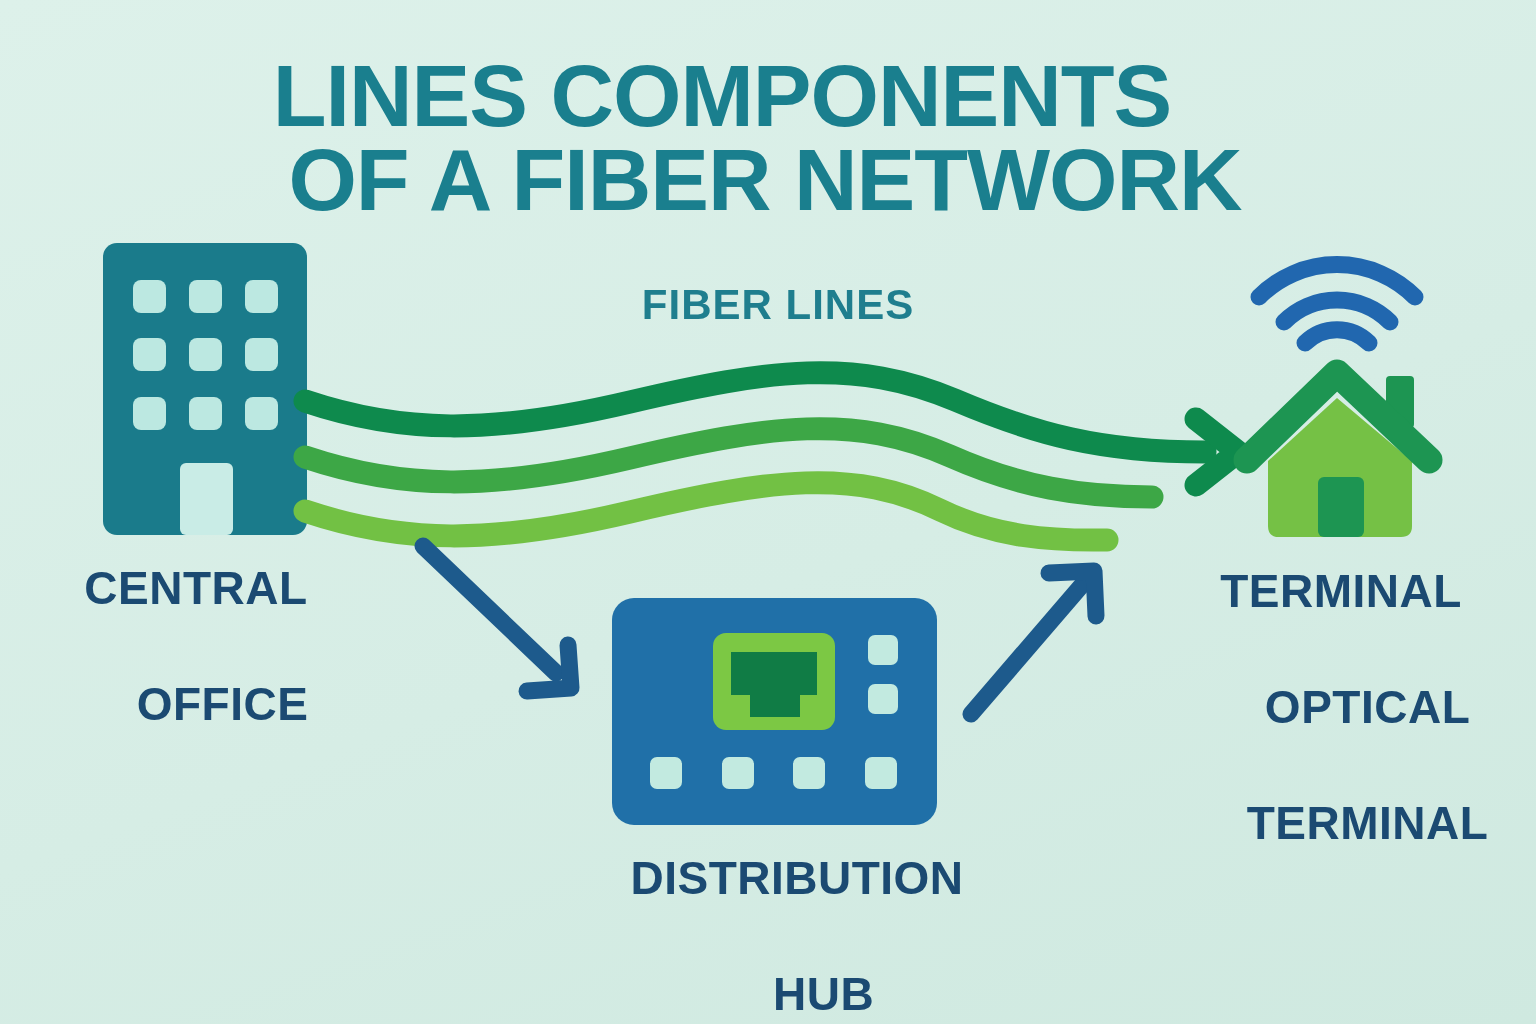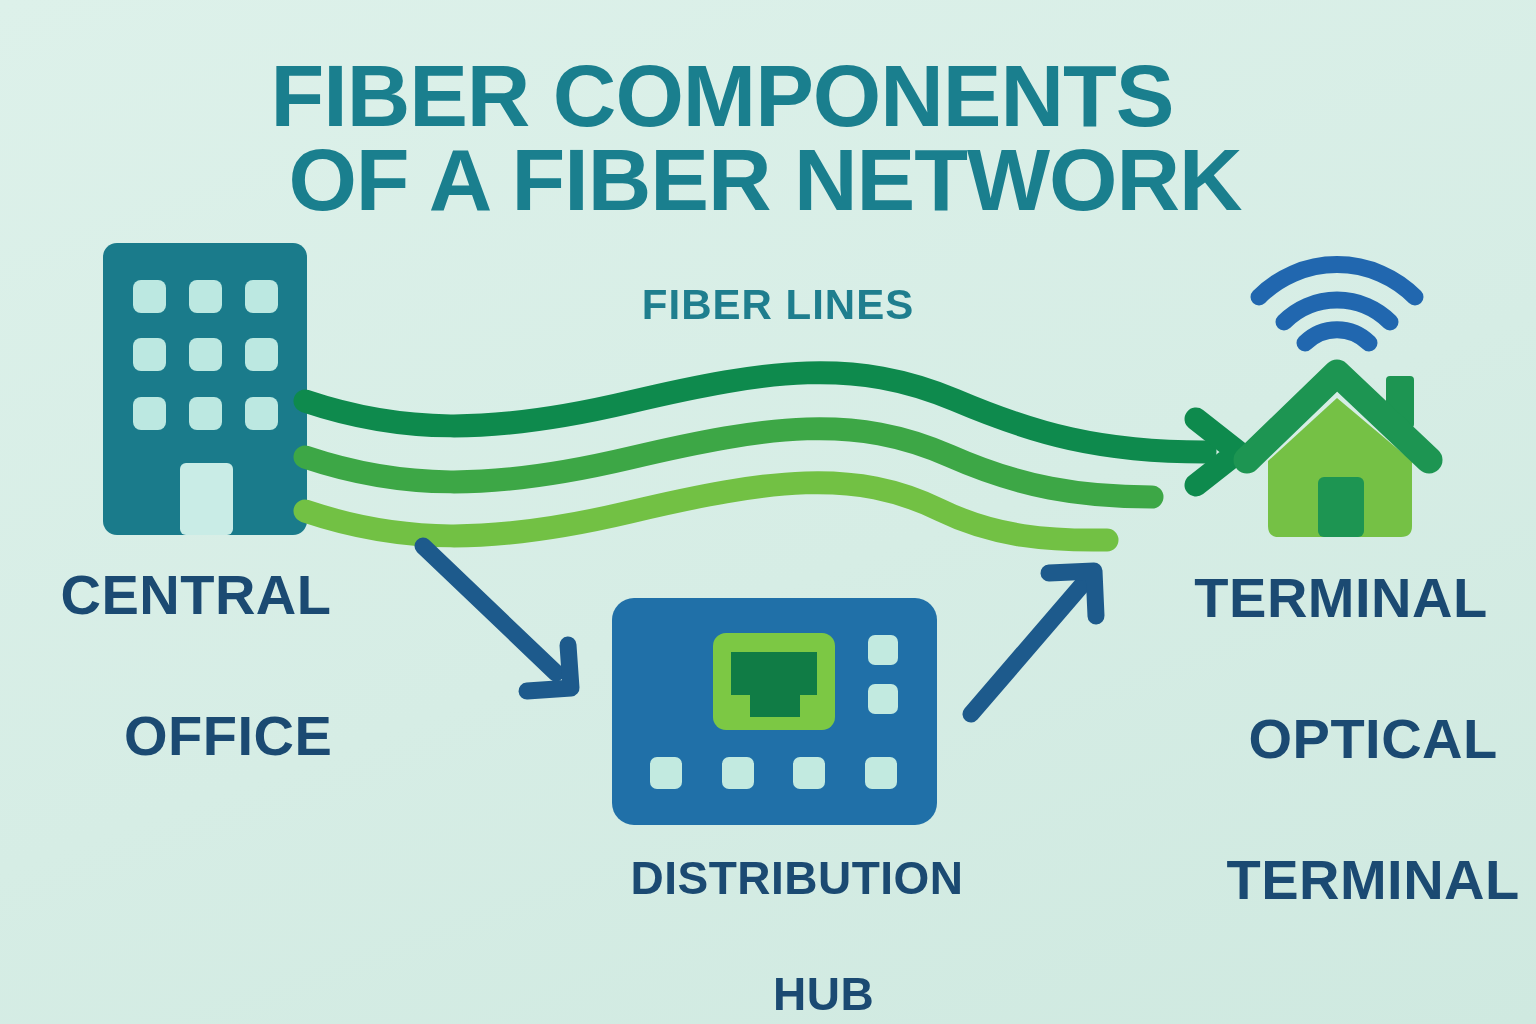--- a/index.html
+++ b/index.html
@@ -19,21 +19,21 @@
     white-space:pre;
   }
   .title-line{
     color:#1a7f8e;
     font-size:88px;
     letter-spacing:-1px;
     line-height:1;
   }
   .node-label{
     color:#1b4a72;
-    font-size:56px;
+    font-size:46px;
     letter-spacing:0.5px;
     line-height:1.26;
   }
   .fiber-label{
     color:#1f7e8e;
     font-size:42px;
     letter-spacing:1px;
     line-height:1;
   }
 </style>
@@ -98,21 +98,21 @@
         <path d="M1284,322 A75,75 0 0 1 1390,322"></path>
         <path d="M1305,343 A45,45 0 0 1 1369,343"></path>
       </g>
       <rect x="1386" y="376" width="28" height="52" rx="4" fill="#1d9552"></rect>
       <path fill="#75c145" d="M1268,526 L1268,461 L1337,398 L1412,461 L1412,526 Q1412,537 1401,537 L1279,537 Q1268,537 1268,526 Z"></path>
       <path fill="none" stroke="#1d9552" stroke-width="27" stroke-linecap="round" stroke-linejoin="round" d="M1247,460 L1337,373 L1429,460"></path>
       <rect x="1318" y="477" width="46" height="60" rx="6" fill="#1d9552"></rect>
     </g>
   </svg>
 
-  <div class="txt title-line" style="left:722px;top:52px;">FIBER COMPONENTS</div>
+  <div class="txt title-line" style="left:722px;top:52px;">LINES COMPONENTS</div>
   <div class="txt title-line" style="left:765px;top:136px;">OF A FIBER NETWORK</div>
 
   <div class="txt fiber-label" style="left:778px;top:284px;">FIBER LINES</div>
 
   <div class="txt node-label" style="left:196px;top:560px;"><span>CENTRAL</span><br>
     <span>OFFICE</span></div>
 
   <div class="txt node-label" style="left:775px;top:850px;font-size:46px;margin-left:22px;"><span>DISTRIBUTION</span><br>
     <span>HUB</span></div>
 

